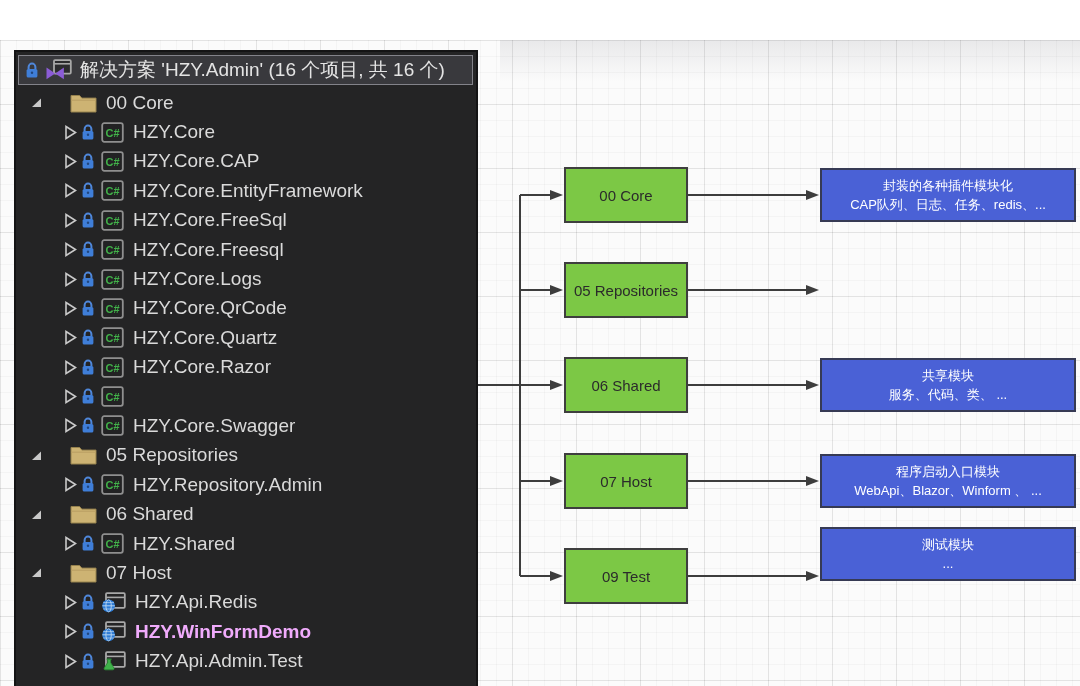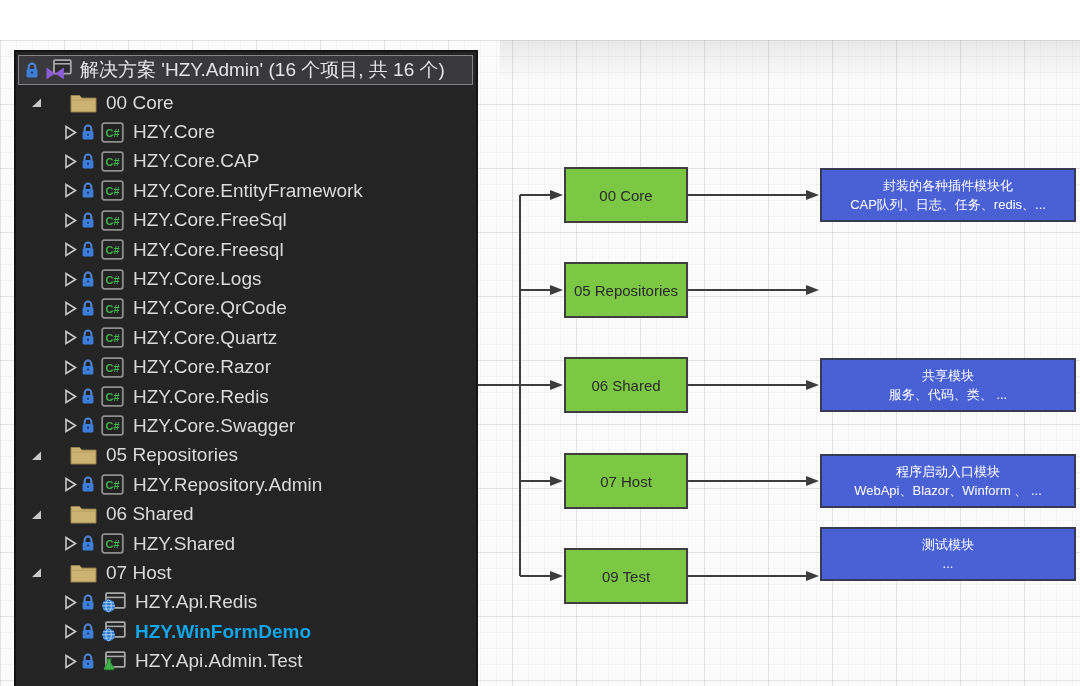--- a/index.html
+++ b/index.html
@@ -37,21 +37,21 @@
   .sol-header .lbl { margin-left:8px; color:#e4e4e4; white-space:nowrap; }
   .tree { position:absolute; left:0; top:36px; width:100%; }
   .row { height:29.4px; display:flex; align-items:center; white-space:nowrap; }
   .row.folder  { padding-left:13px; }
   .row.project { padding-left:48px; }
   .row .arrow { width:16px; flex:0 0 16px; display:flex; align-items:center; }
   .row.folder .gap-f { width:19px; flex:0 0 19px; }
   .row .lockw { width:14px; flex:0 0 14px; margin-left:1px; }
   .row .typew { margin-left:6px; }
   .row .lbl { margin-left:9px; }
-  .row.bold .lbl { font-weight:bold; color:#0ea5e9; }
+  .row.bold .lbl { font-weight:bold; color:#f0abfc; }
   .icn { display:block; }
 
   
   .connector-layer { position:absolute; left:0; top:0; width:1080px; height:686px; pointer-events:none; }
   .gbox {
     position:absolute; left:564px; width:124px; height:56px;
     background:#7cc845; border:2px solid #3e3e3e;
     display:flex; align-items:center; justify-content:center;
     font-size:15px; color:#2b2b2b;
   }
@@ -281,21 +281,20 @@
             <svg class="icn" width="14" height="15">
               <use href="#i-collapsed"></use>
             </svg>
           </span>
         <svg class="icn lockw" width="14" height="17">
             <use href="#i-lock"></use>
           </svg>
         <svg class="icn typew" width="23" height="21">
             <use href="#i-csharp"></use>
           </svg>
-        <span class="lbl">HZY.Core.Redis</span>
       </div>
 
       <div class="row project">
         <span class="arrow">
             <svg class="icn" width="14" height="15">
               <use href="#i-collapsed"></use>
             </svg>
           </span>
         <svg class="icn lockw" width="14" height="17">
             <use href="#i-lock"></use>

